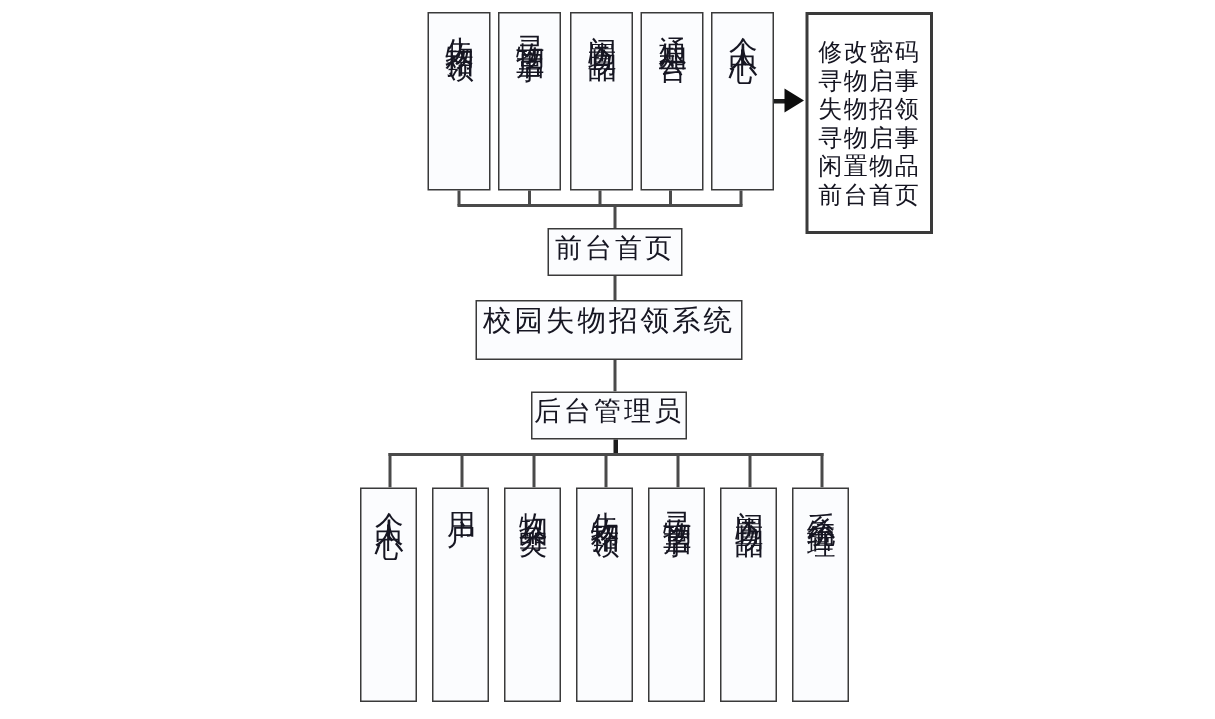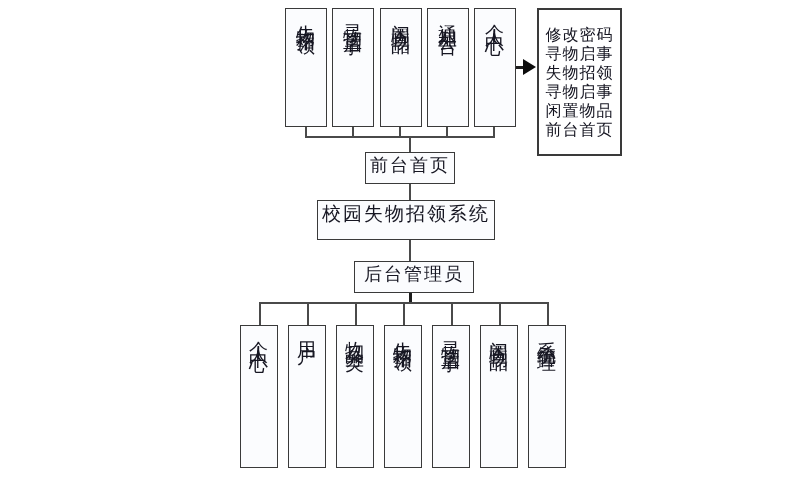--- a/index.html
+++ b/index.html
@@ -151,21 +151,21 @@
   </div>
 
   <div class="line-v" style="left:409px; top:184px; height:17px;"></div>
 
   <div class="node" style="left:317px; top:200px; width:178px; height:40px;">
     <span class="h-label big">校园失物招领系统</span>
   </div>
 
   <div class="line-v" style="left:409px; top:240px; height:21px;"></div>
 
-  <div class="node" style="left:354px; top:261px; width:120px; height:32px;">
+  <div class="node" style="left:354px; top:261px; width:104px; height:32px;">
     <span class="h-label">后台管理员</span>
   </div>
 
   <div class="line-v dark" style="left:409px; top:293px; height:10px; width:3px;"></div>
 
   <div class="line-h" style="left:259px; top:302px; width:290px;"></div>
 
   <div class="line-v" style="left:259px; top:302px; height:23px;"></div>
   <div class="line-v" style="left:307px; top:302px; height:23px;"></div>
   <div class="line-v" style="left:355px; top:302px; height:23px;"></div>

